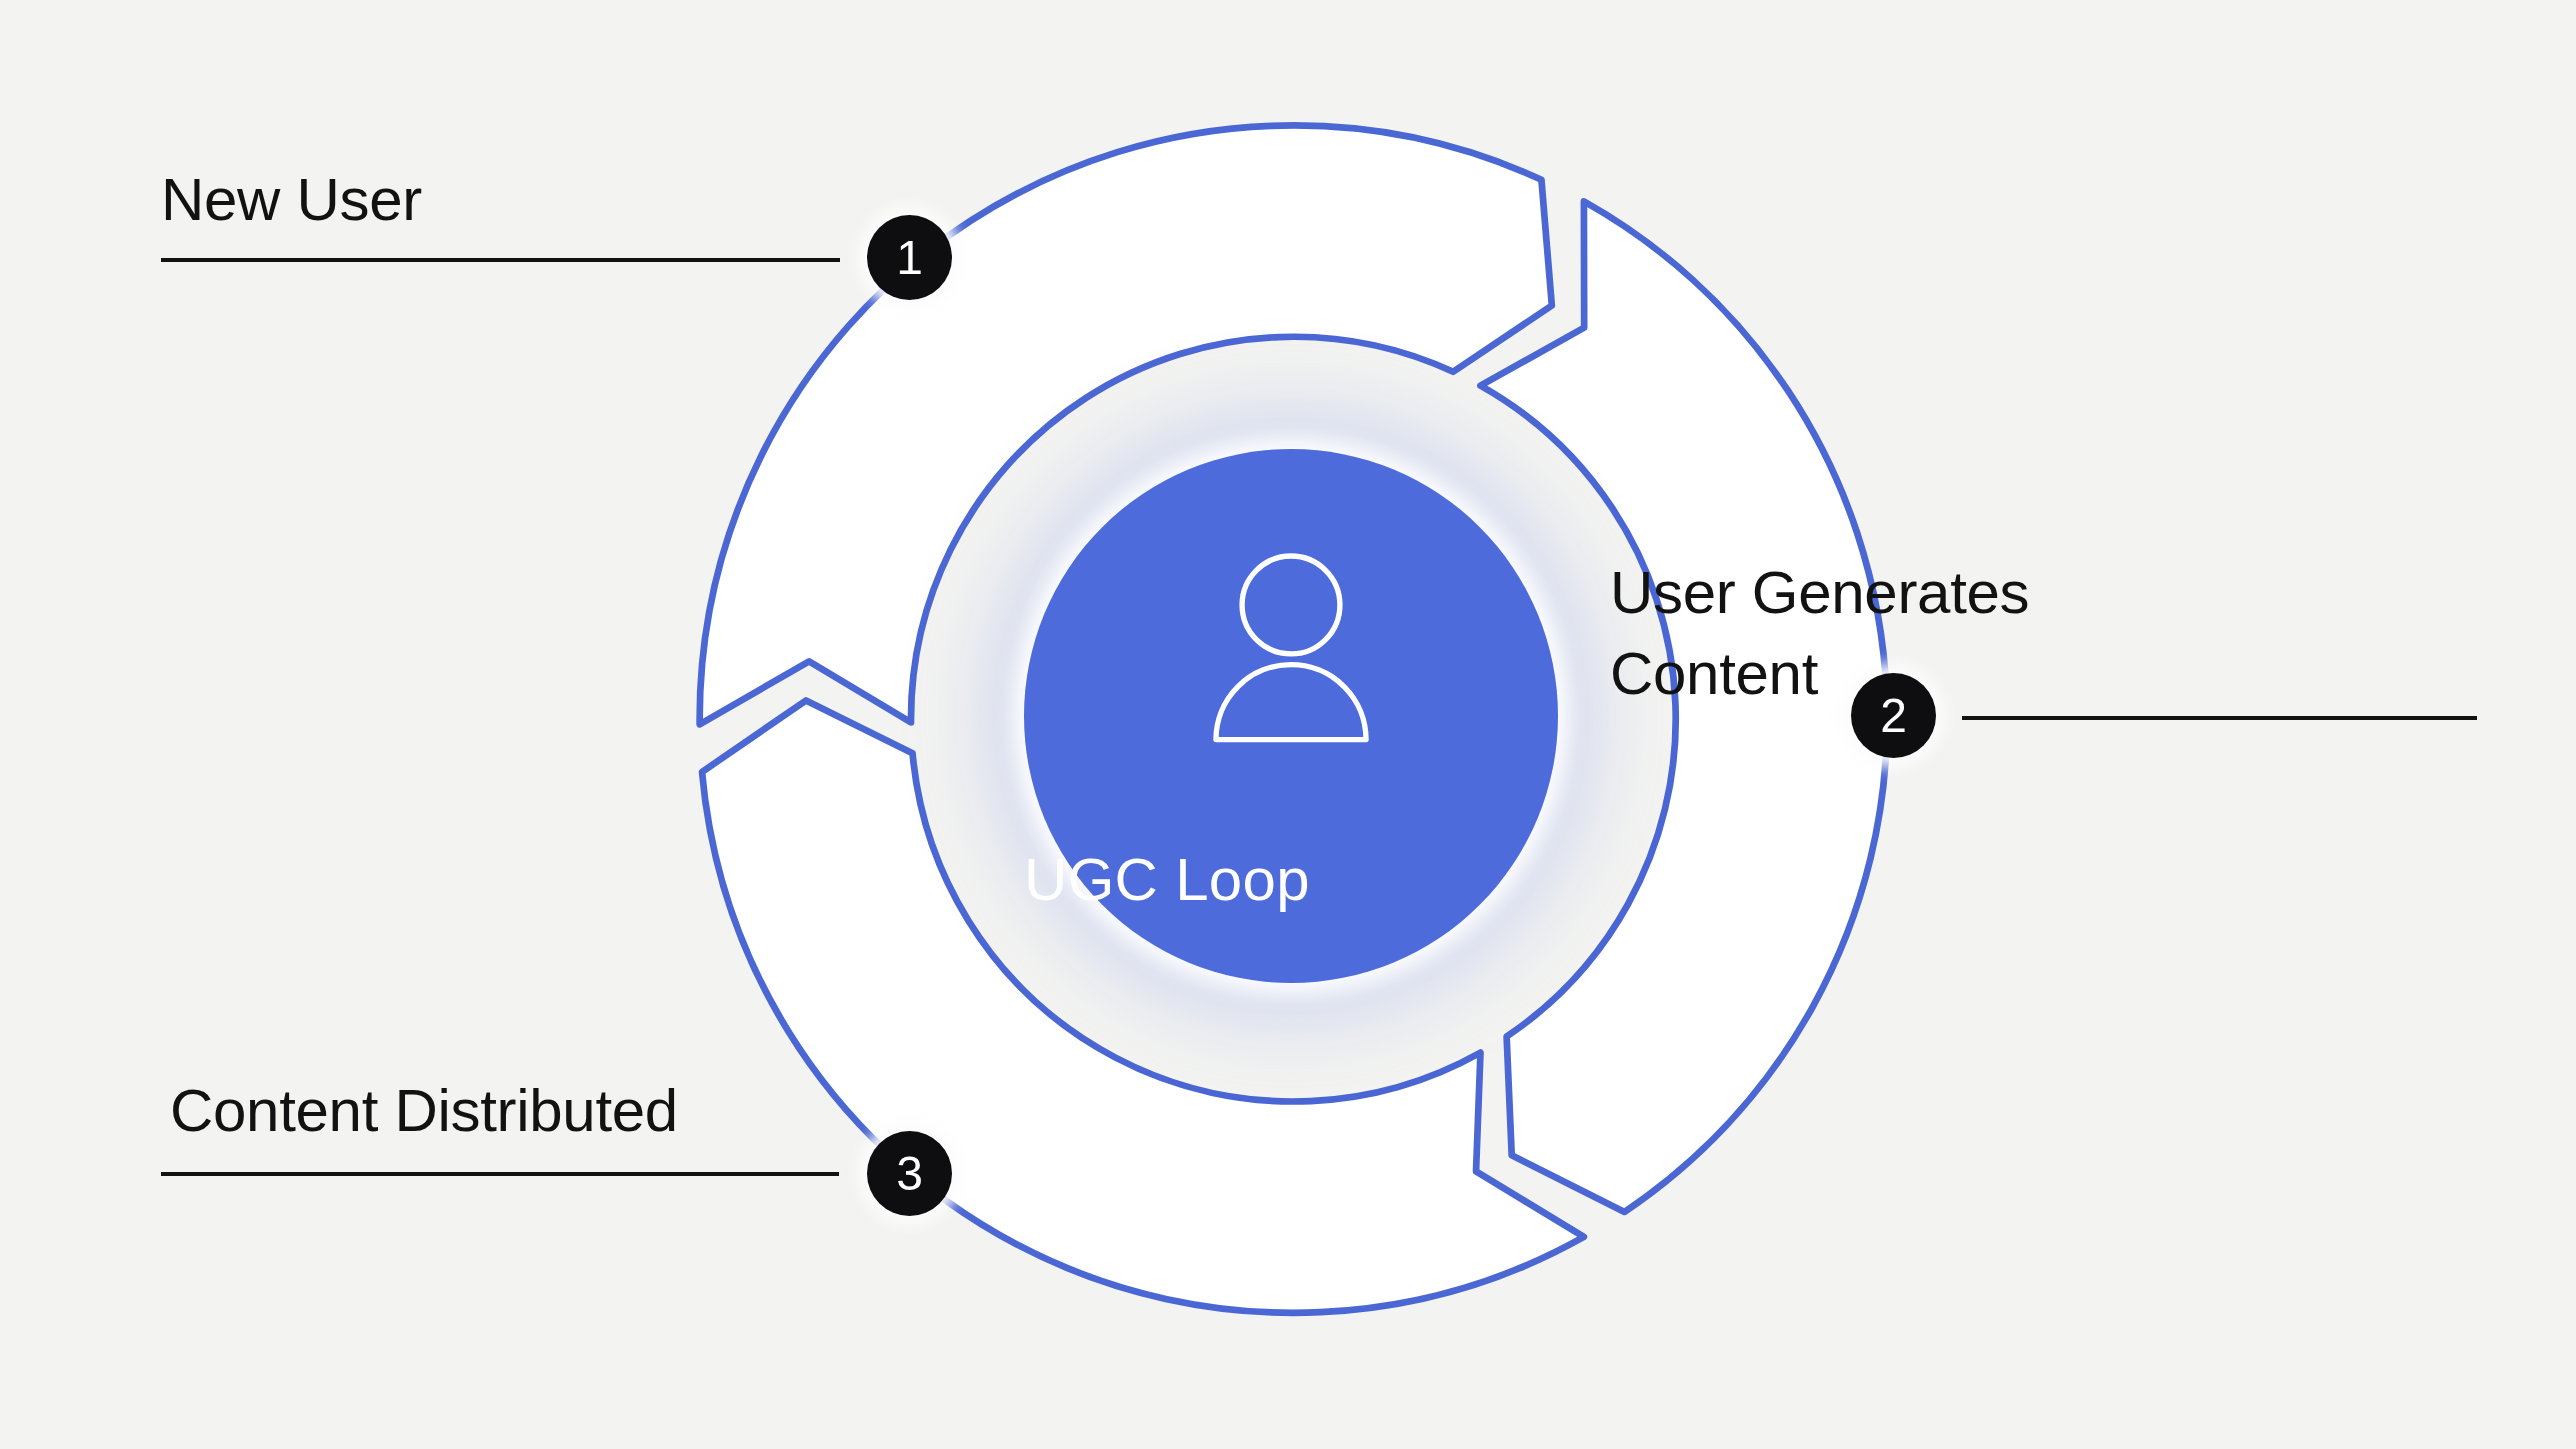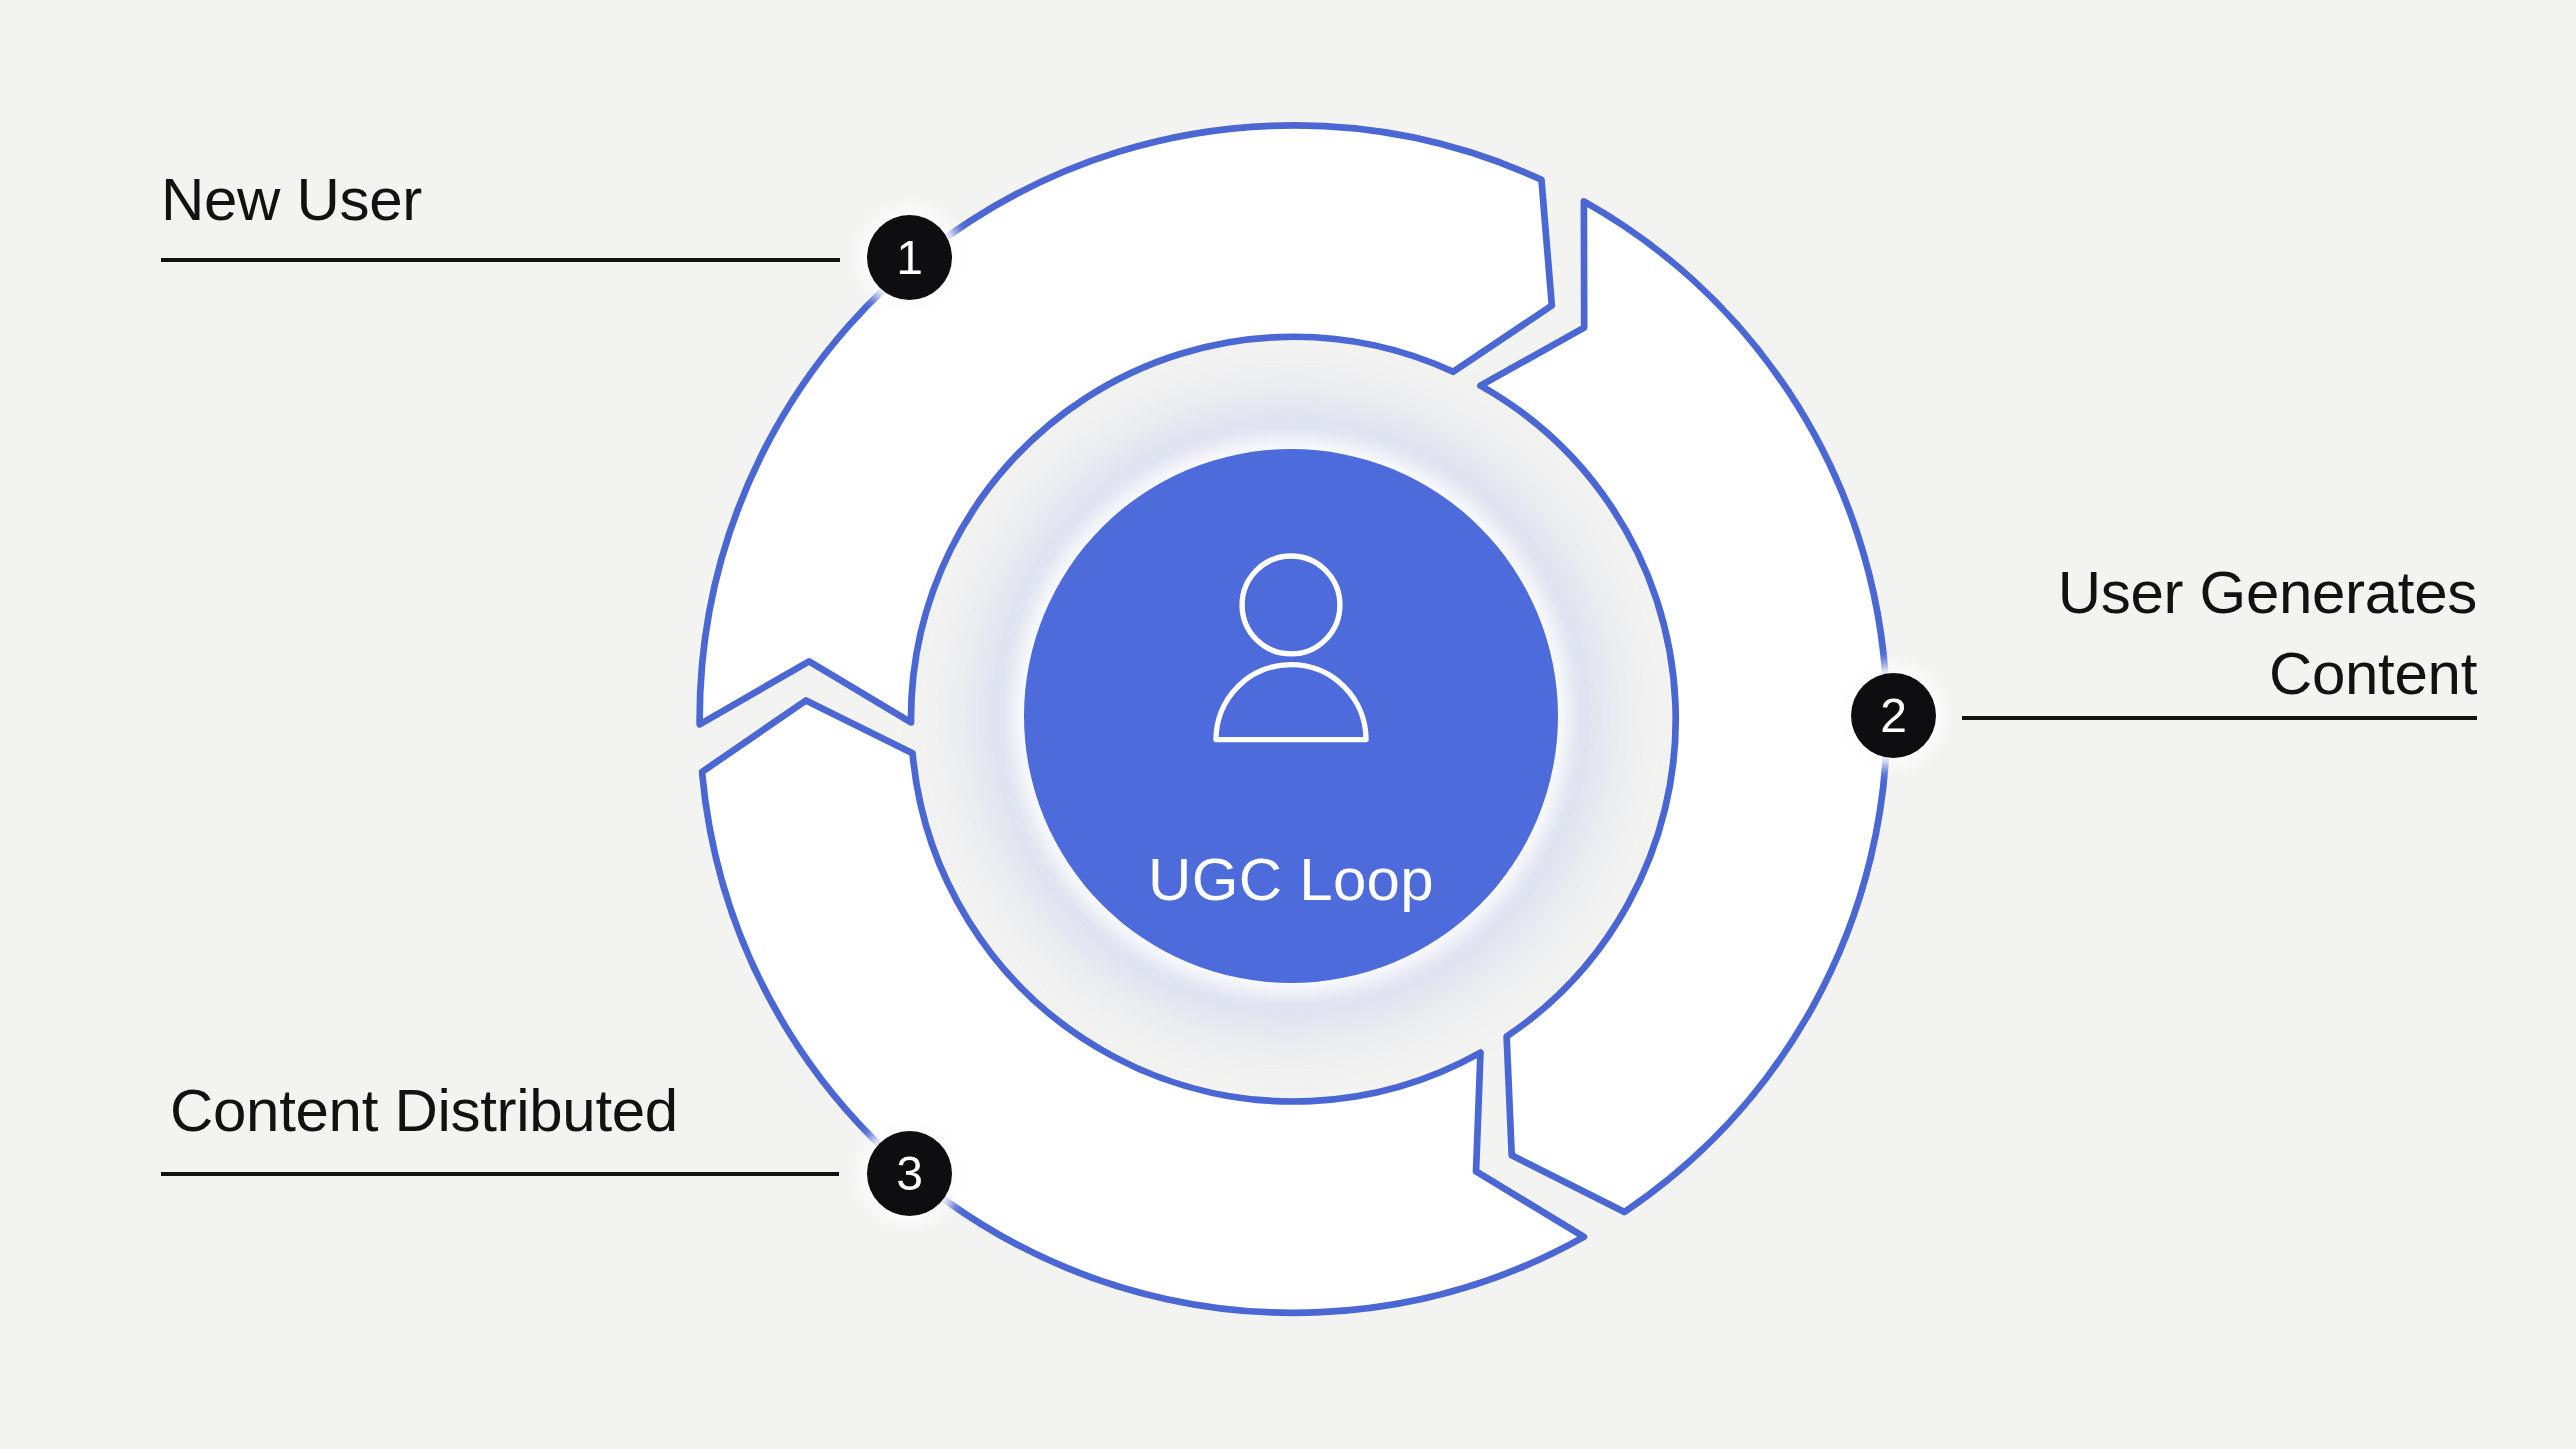--- a/index.html
+++ b/index.html
@@ -34,37 +34,37 @@
     position:absolute;
     left:50%;top:104px;
     transform:translateX(-50%);
     width:201px;height:195px;
     stroke:#ffffff;stroke-width:8;fill:none;
     stroke-linejoin:round;
   }
   .disc-label{
     position:absolute;
     left:0;top:401px;width:100%;
-    text-align:center;
+    text-align:left;
     font-size:60px;line-height:1;
     font-weight:500;
     color:#ffffff;
     letter-spacing:0.3px;
   }
   
   .label{
     position:absolute;
     font-size:60px;line-height:1;
     font-weight:500;
     color:var(--label,#121212);
     letter-spacing:-0.3px;
     z-index:3;
   }
   .l1{left:161px;top:170px;}
-  .l2{left:1610px;top:552px;width:867px;text-align:right;line-height:81px;}
+  .l2{left:1610px;top:552px;width:867px;text-align:left;line-height:81px;}
   .l3{left:170px;top:1081px;}
   
   .rule{
     position:absolute;height:4px;
     background:var(--line,#121212);
     z-index:3;
   }
   .r1{left:161px;top:258px;width:679px;}
   .r2{left:1962px;top:716px;width:515px;}
   .r3{left:161px;top:1172px;width:678px;}

